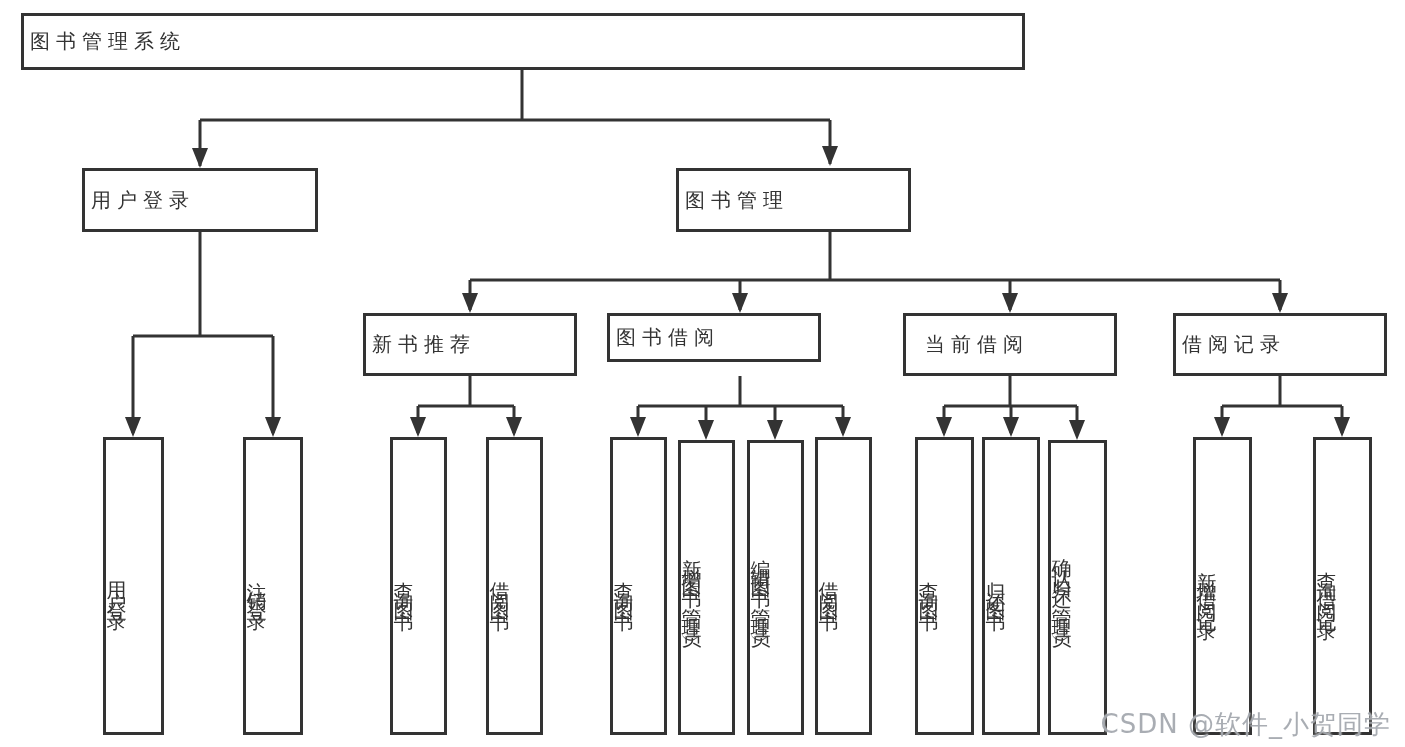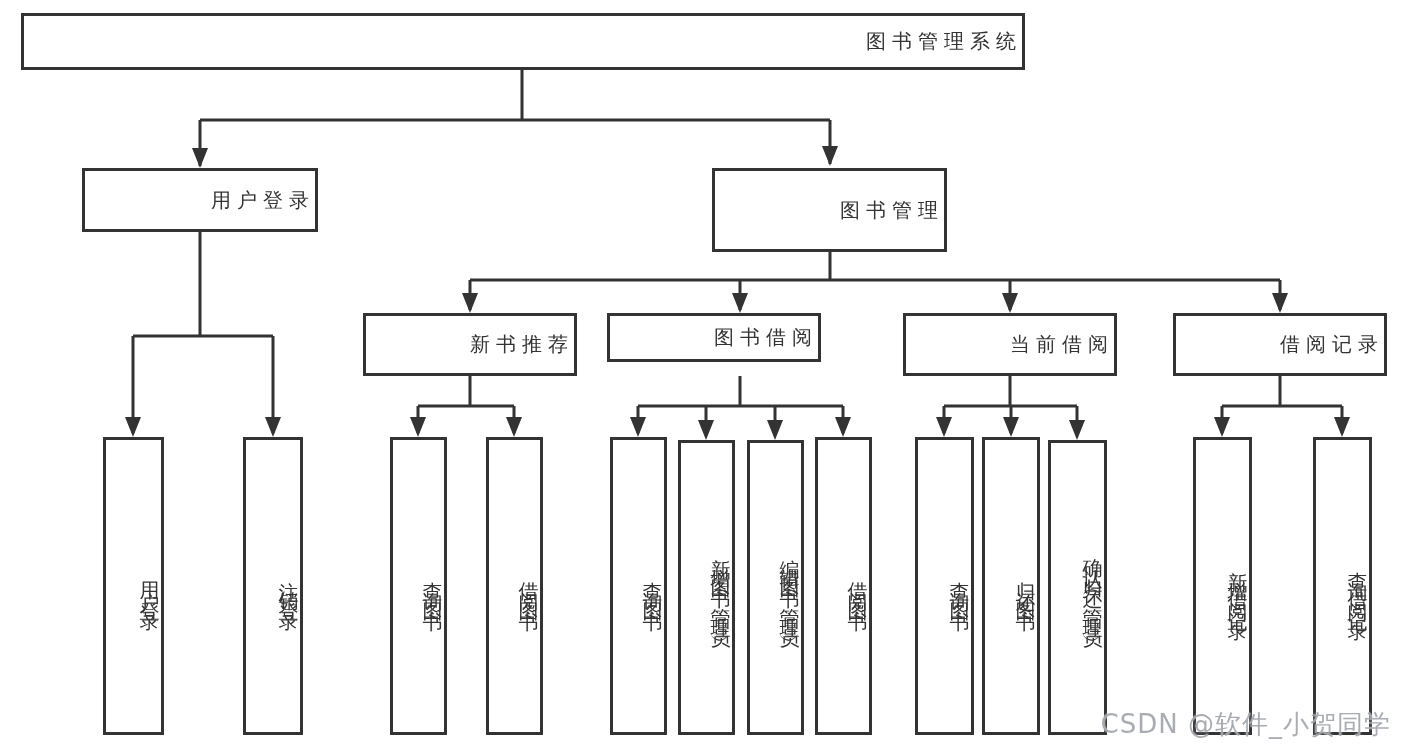--- a/index.html
+++ b/index.html
@@ -18,21 +18,21 @@
     z-index: 1;
   }
   .node {
     position: absolute;
     box-sizing: border-box;
     background: #ffffff;
     border: 3px solid #333333;
     color: #333333;
     display: flex;
     align-items: center;
-    justify-content: flex-end;
+    justify-content: flex-start;
     z-index: 2;
   }
   .node.h span {
     font-size: 20px;
     letter-spacing: 6px;
     white-space: nowrap;
     text-indent: 6px; 
   }
   .node.v span {
     writing-mode: vertical-rl;
@@ -87,21 +87,21 @@
       <polygon points="1334,417 1350,417 1342,437" fill="#333333"></polygon>
     </svg>
 
   <div class="node h" style="left:21px; top:13px; width:1004px; height:57px;">
     <span>图书管理系统</span>
   </div>
 
   <div class="node h" style="left:82px; top:168px; width:236px; height:64px;">
     <span>用户登录</span>
   </div>
-  <div class="node h" style="left:712px; top:168px; width:235px; height:84px;">
+  <div class="node h" style="left:676px; top:168px; width:235px; height:64px;">
     <span>图书管理</span>
   </div>
 
   <div class="node h" style="left:363px; top:313px; width:214px; height:63px;">
     <span>新书推荐</span>
   </div>
   <div class="node h" style="left:607px; top:313px; width:214px; height:49px;">
     <span>图书借阅</span>
   </div>
   <div class="node h" style="left:903px; top:313px; width:214px; height:63px;padding-left:13px;">

